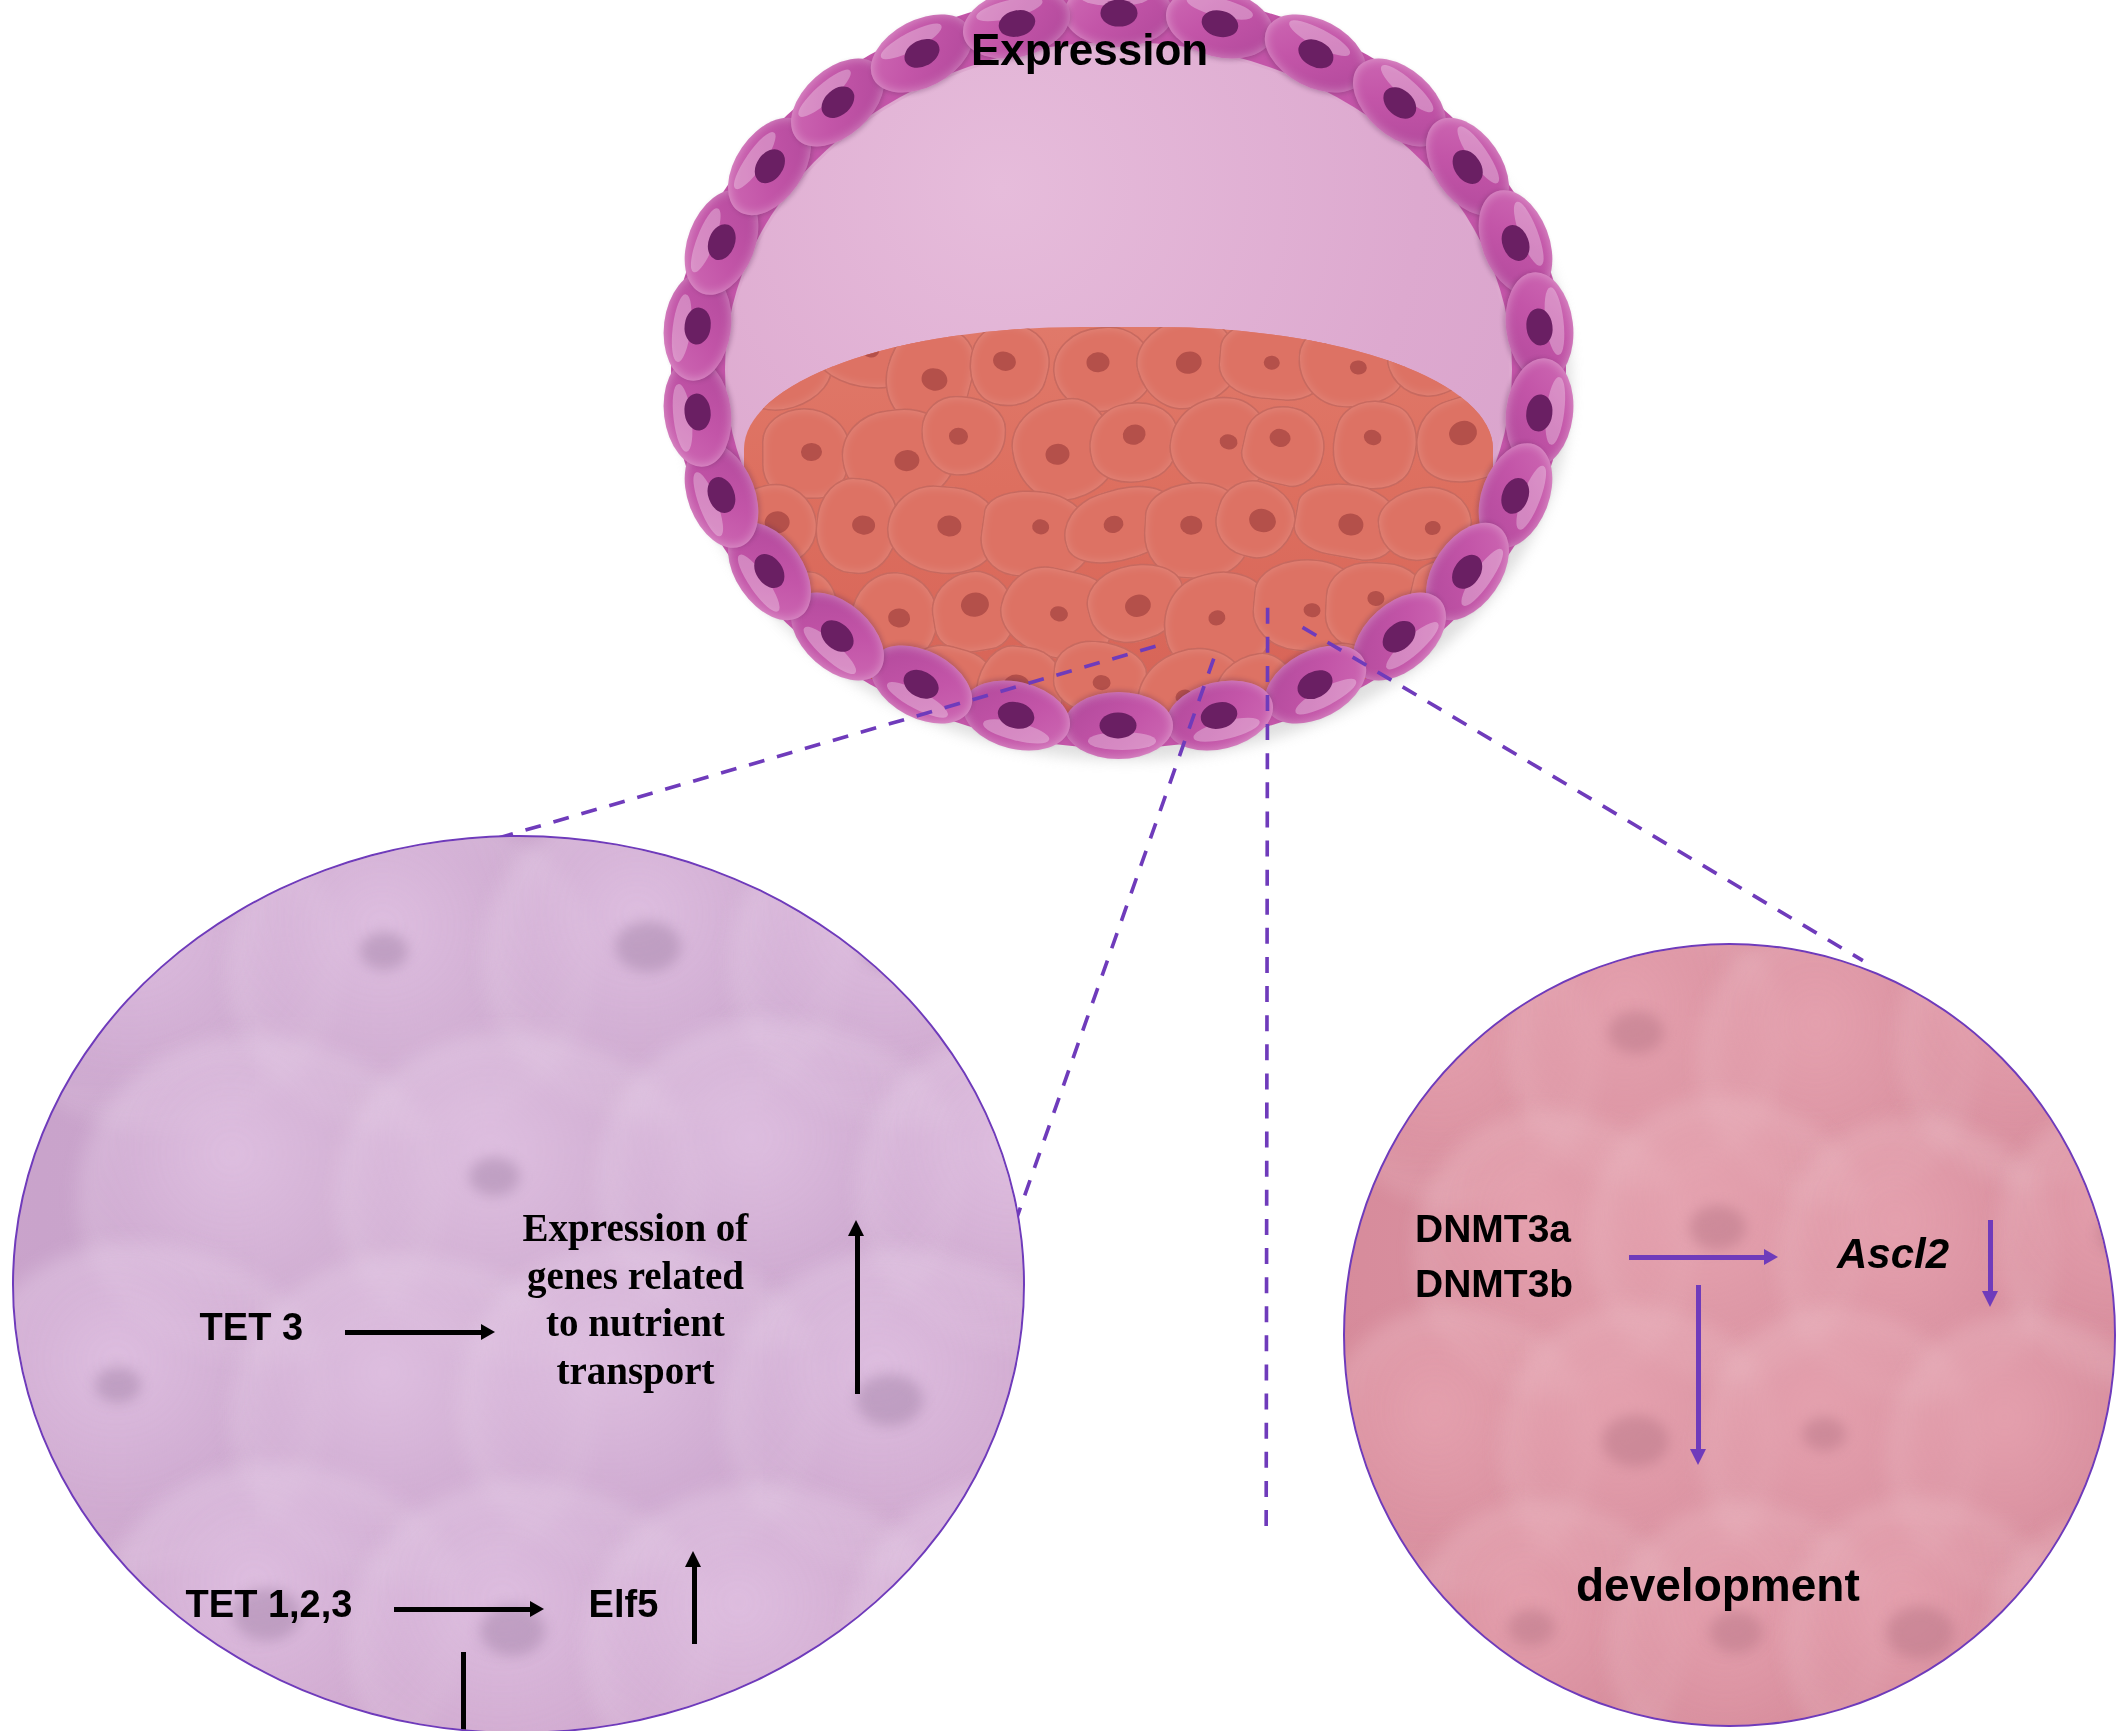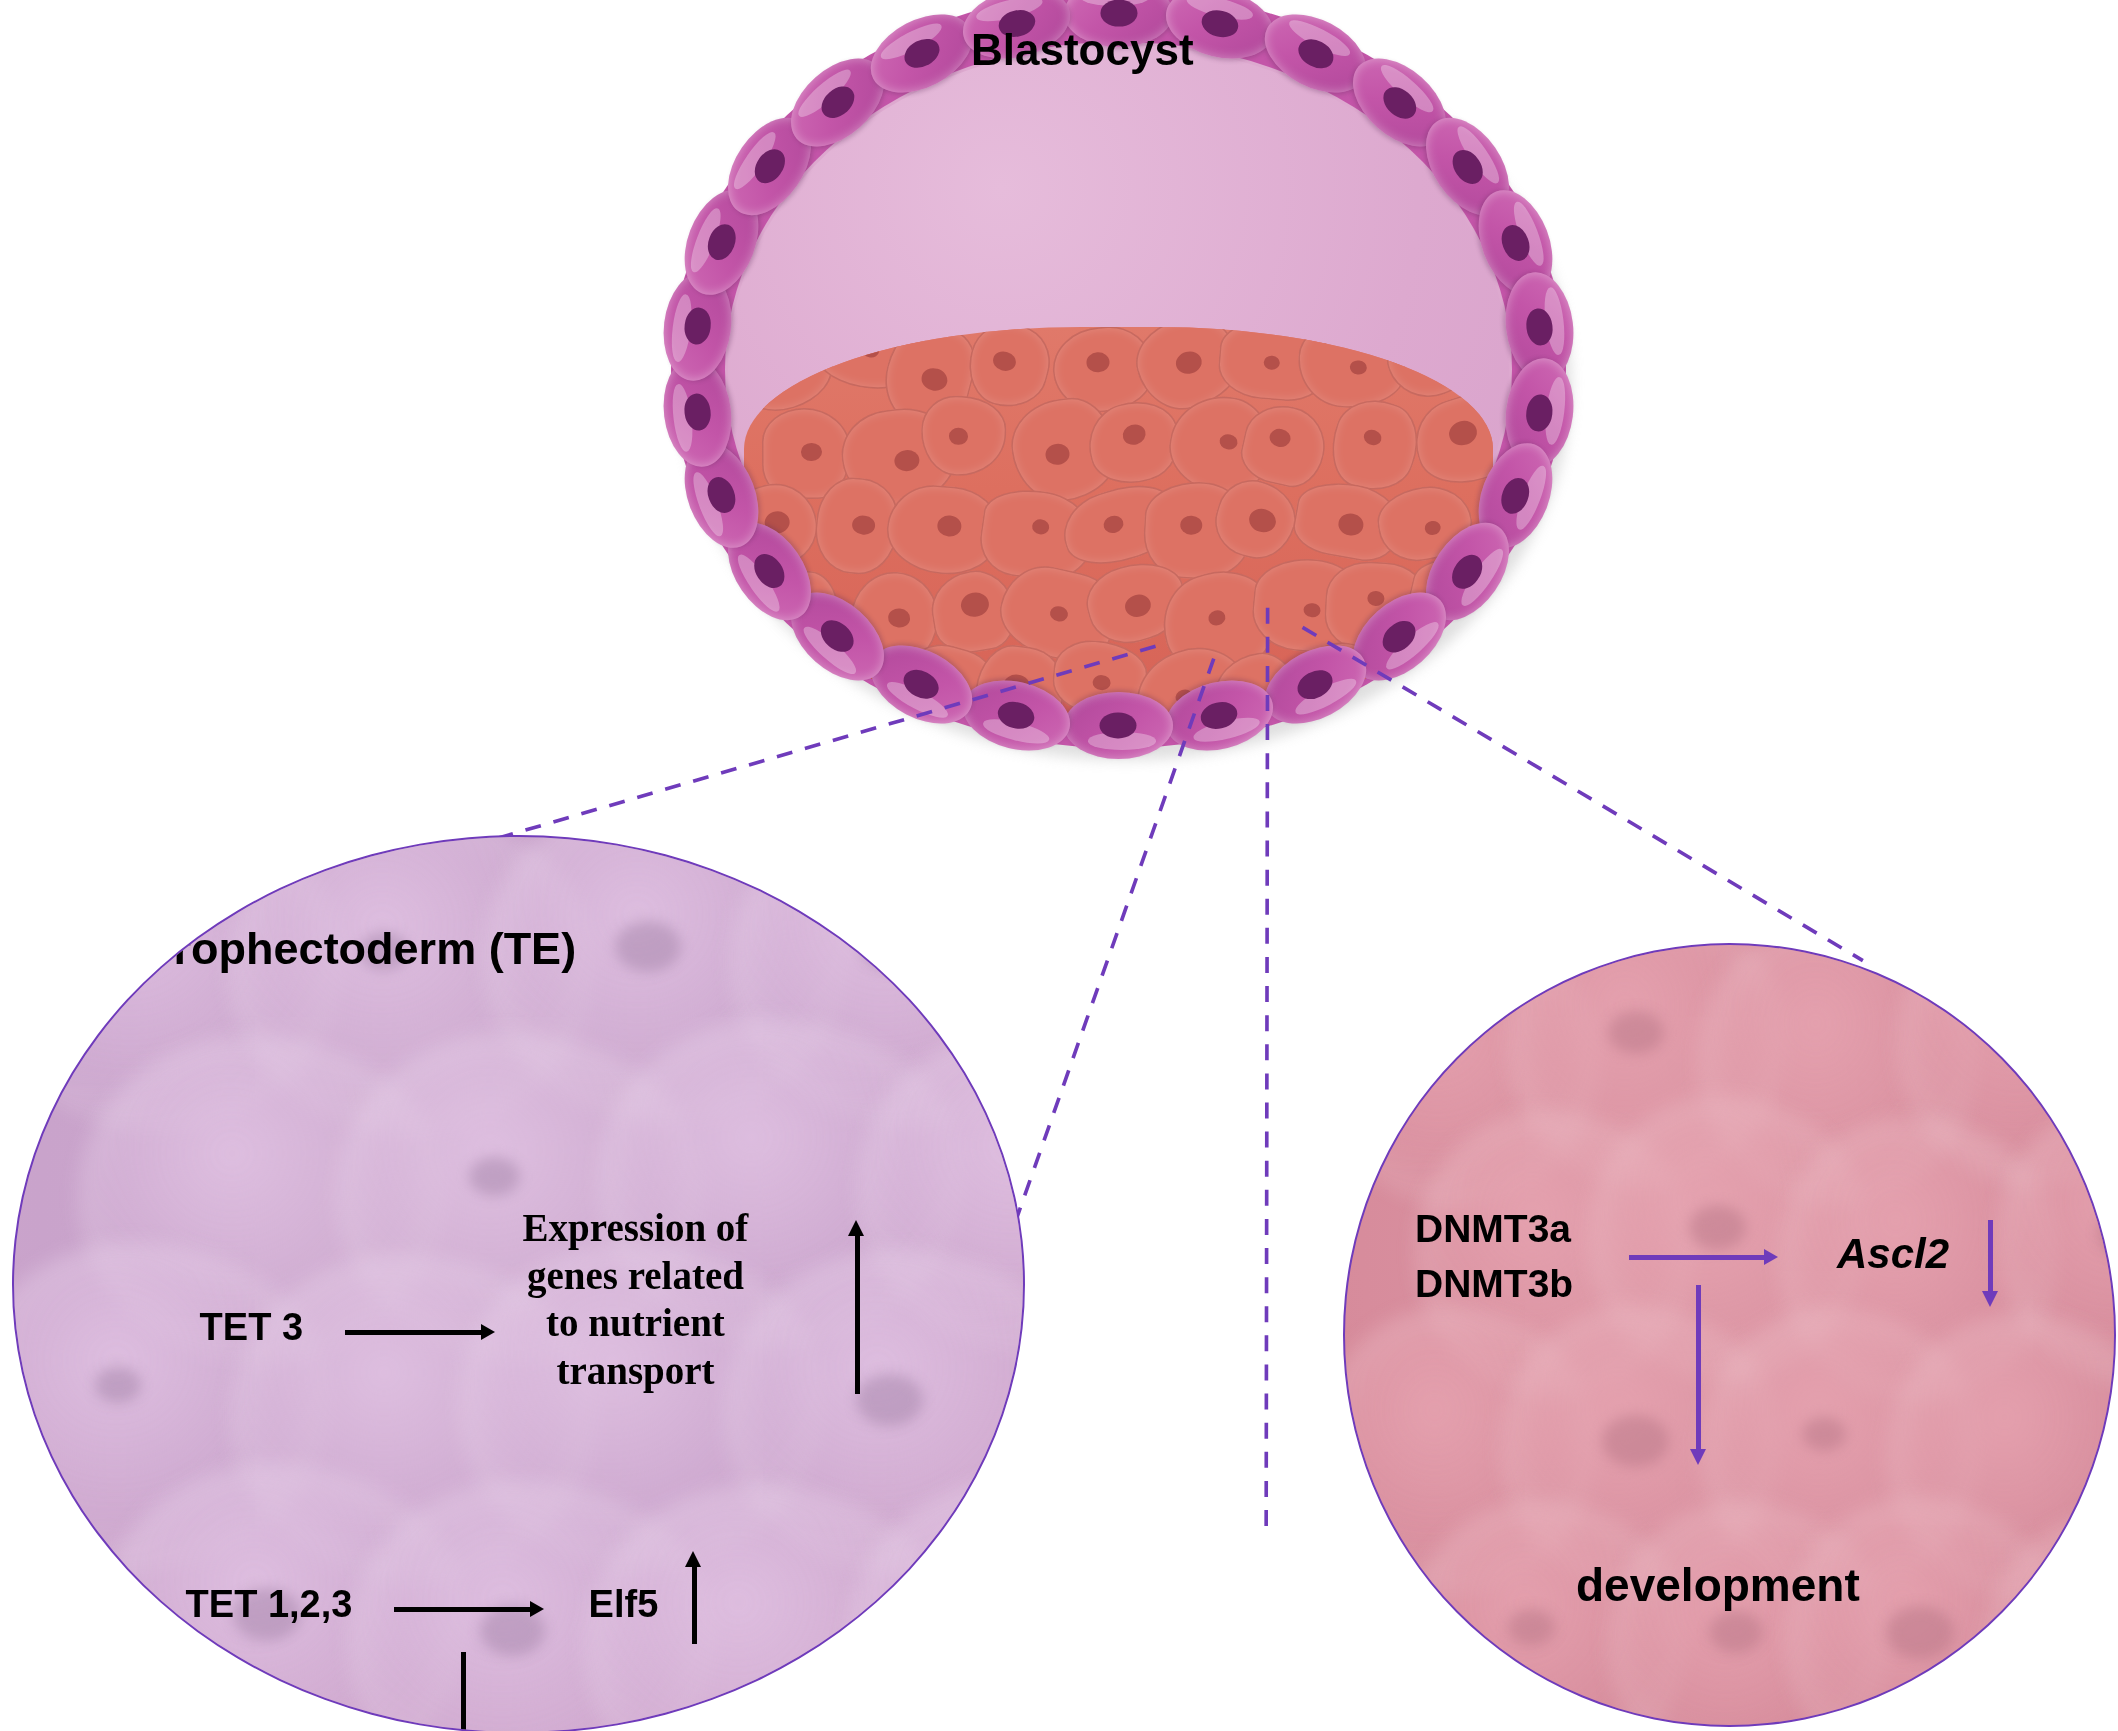--- a/index.html
+++ b/index.html
@@ -317,21 +317,21 @@
         <div class="te-cell" style="left: 209px; top: 35px; width: 109px; height: 67px; transform: rotate(332.308deg);">
           <div class="hl"></div>
           <div class="nuc"></div>
         </div>
         <div class="te-cell" style="left: 304px; top: 4.5px; width: 109px; height: 67px; transform: rotate(346.154deg);">
           <div class="hl"></div>
           <div class="nuc"></div>
         </div>
       </div>
 
-    <div class="lbl sans-b" style="left:313px;top:40px;font-size:44px;">Blastocyst</div>
+    <div class="lbl sans-b" style="left:313px;top:40px;font-size:44px;">Expression</div>
   </div>
 
   <svg id="leaders" viewBox="0 0 2912 2380" width="2119" height="1732">
     <g stroke="#6f3bbb" stroke-width="5" fill="none" stroke-dasharray="22 18">
       <line x1="1588" y1="888" x2="560" y2="1188"></line>
       <line x1="1668" y1="905" x2="1388" y2="1700"></line>
       <line x1="1742" y1="835" x2="1740" y2="2100"></line>
       <line x1="1790" y1="862" x2="2560" y2="1320"></line>
     </g>
   </svg>
@@ -359,21 +359,20 @@
         <div class="texnuc" style="left: 842px; top: 537px; width: 67px; height: 52px; background: rgb(155, 123, 160); opacity: 0.42;"></div>
         <div class="texcell" style="left: 86px; top: 627px; width: 367px; height: 326px; background: radial-gradient(at 42% 36%, rgba(226, 196, 228, 0.95) 0%, transparent 72%); box-shadow: rgba(255, 255, 255, 0.3) 0px 0px 52px inset; filter: blur(9.5px); opacity: 0.85;"></div>
         <div class="texnuc" style="left: 219px; top: 751px; width: 68px; height: 53px; background: rgb(155, 123, 160); opacity: 0.42;"></div>
         <div class="texcell" style="left: 334px; top: 644px; width: 367px; height: 326px; background: radial-gradient(at 42% 36%, rgba(226, 196, 228, 0.95) 0%, transparent 72%); box-shadow: rgba(255, 255, 255, 0.3) 0px 0px 52px inset; filter: blur(9.5px); opacity: 0.85;"></div>
         <div class="texnuc" style="left: 466px; top: 768px; width: 65px; height: 51px; background: rgb(155, 123, 160); opacity: 0.42;"></div>
         <div class="texcell" style="left: 570px; top: 648px; width: 367px; height: 326px; background: radial-gradient(at 42% 36%, rgba(226, 196, 228, 0.95) 0%, transparent 72%); box-shadow: rgba(255, 255, 255, 0.3) 0px 0px 52px inset; filter: blur(9.5px); opacity: 0.85;"></div>
         <div class="texcell" style="left: 834px; top: 641px; width: 367px; height: 326px; background: radial-gradient(at 42% 36%, rgba(226, 196, 228, 0.95) 0%, transparent 72%); box-shadow: rgba(255, 255, 255, 0.3) 0px 0px 52px inset; filter: blur(9.5px); opacity: 0.85;"></div>
         <div class="texnuc" style="left: 966px; top: 765px; width: 55px; height: 43px; background: rgb(155, 123, 160); opacity: 0.42;"></div>
       </div>
 
-    <div class="lbl sans-b" style="left:135px;top:87px;font-size:45px;">Trophectoderm (TE)</div>
 
     <div class="lbl sans-b" style="left:186px;top:469px;font-size:38px;">TET 3</div>
     <div class="harrow" style="left:331px;top:493px;width:138px;"></div>
     <div class="lbl serif-b" style="left:509px;top:367px;font-size:39px;text-align:center;line-height:1.22;">Expression of
 genes related
 to nutrient
 transport</div>
     <div class="varrow-up" style="left:841px;top:397px;height:160px;"></div>
 
     <div class="lbl sans-b" style="left:172px;top:746px;font-size:38px;">TET 1,2,3</div>

